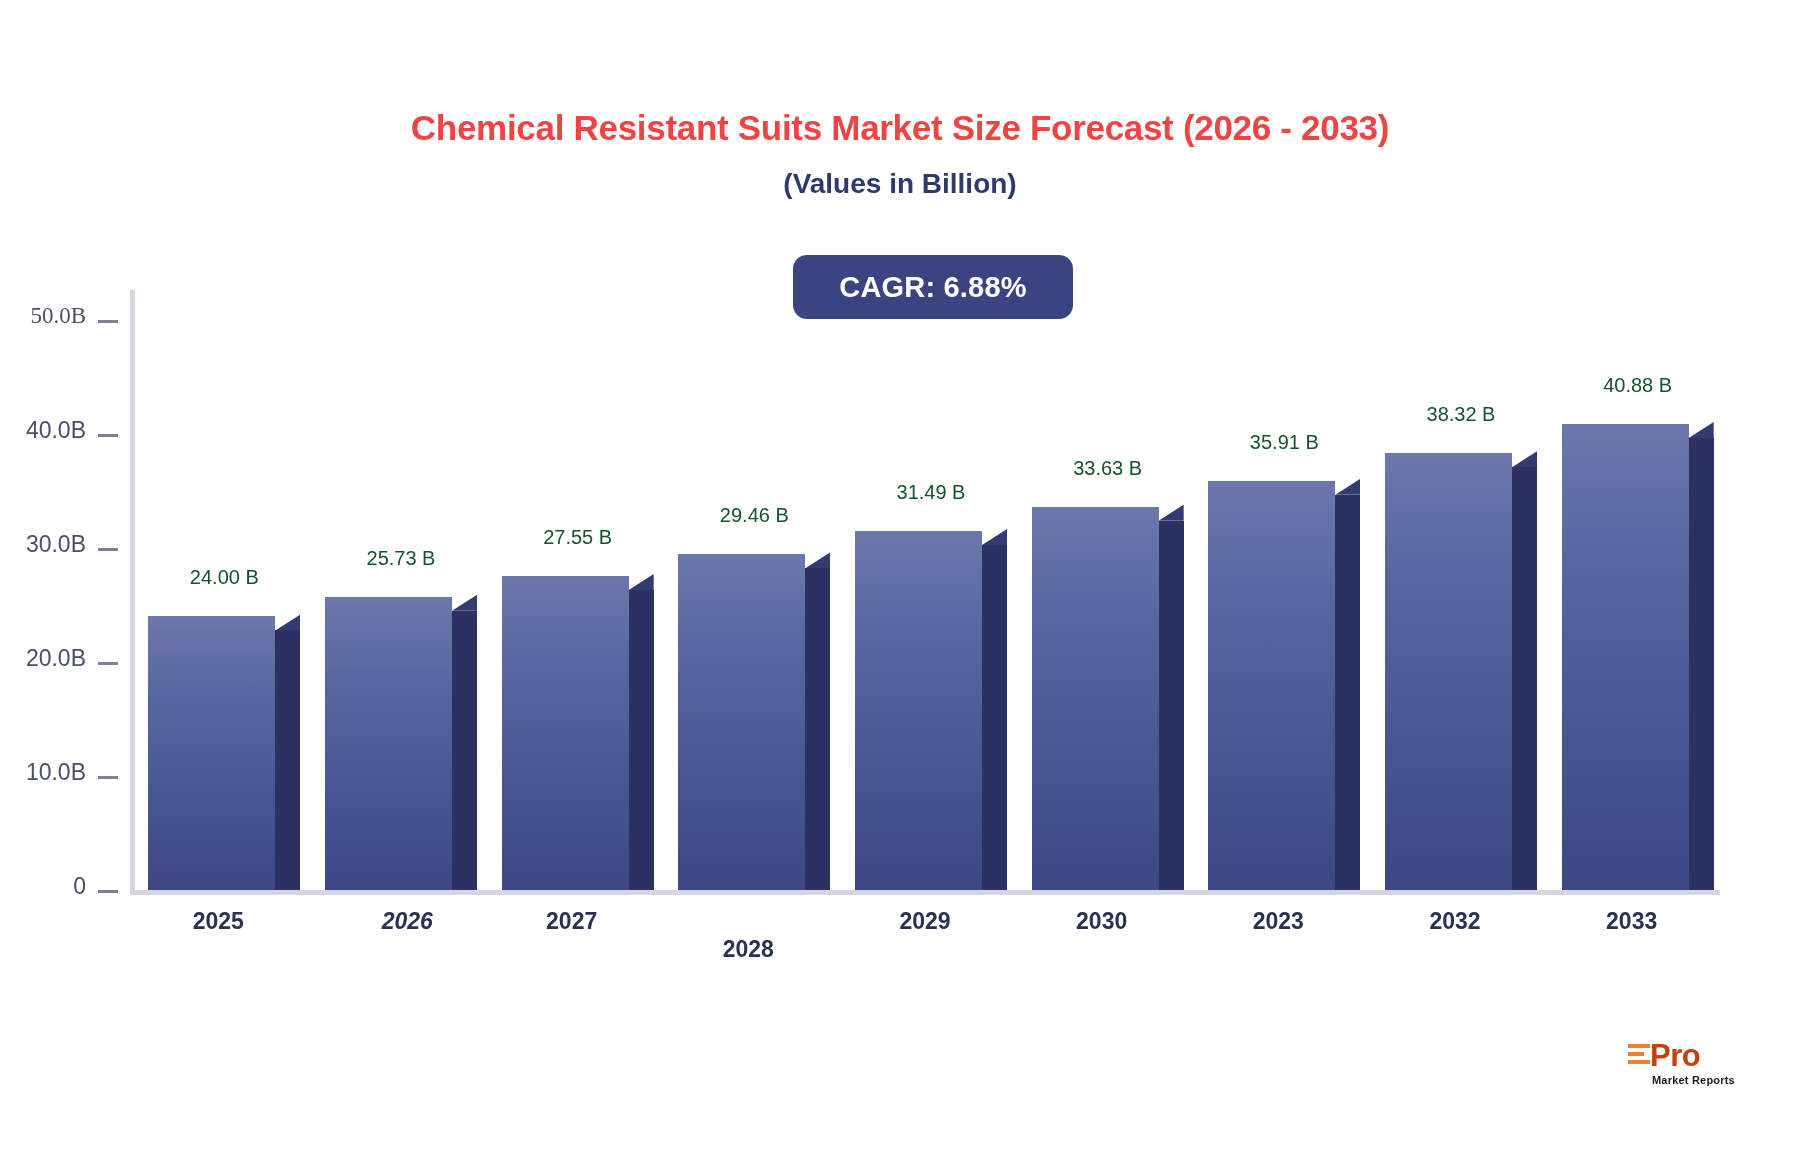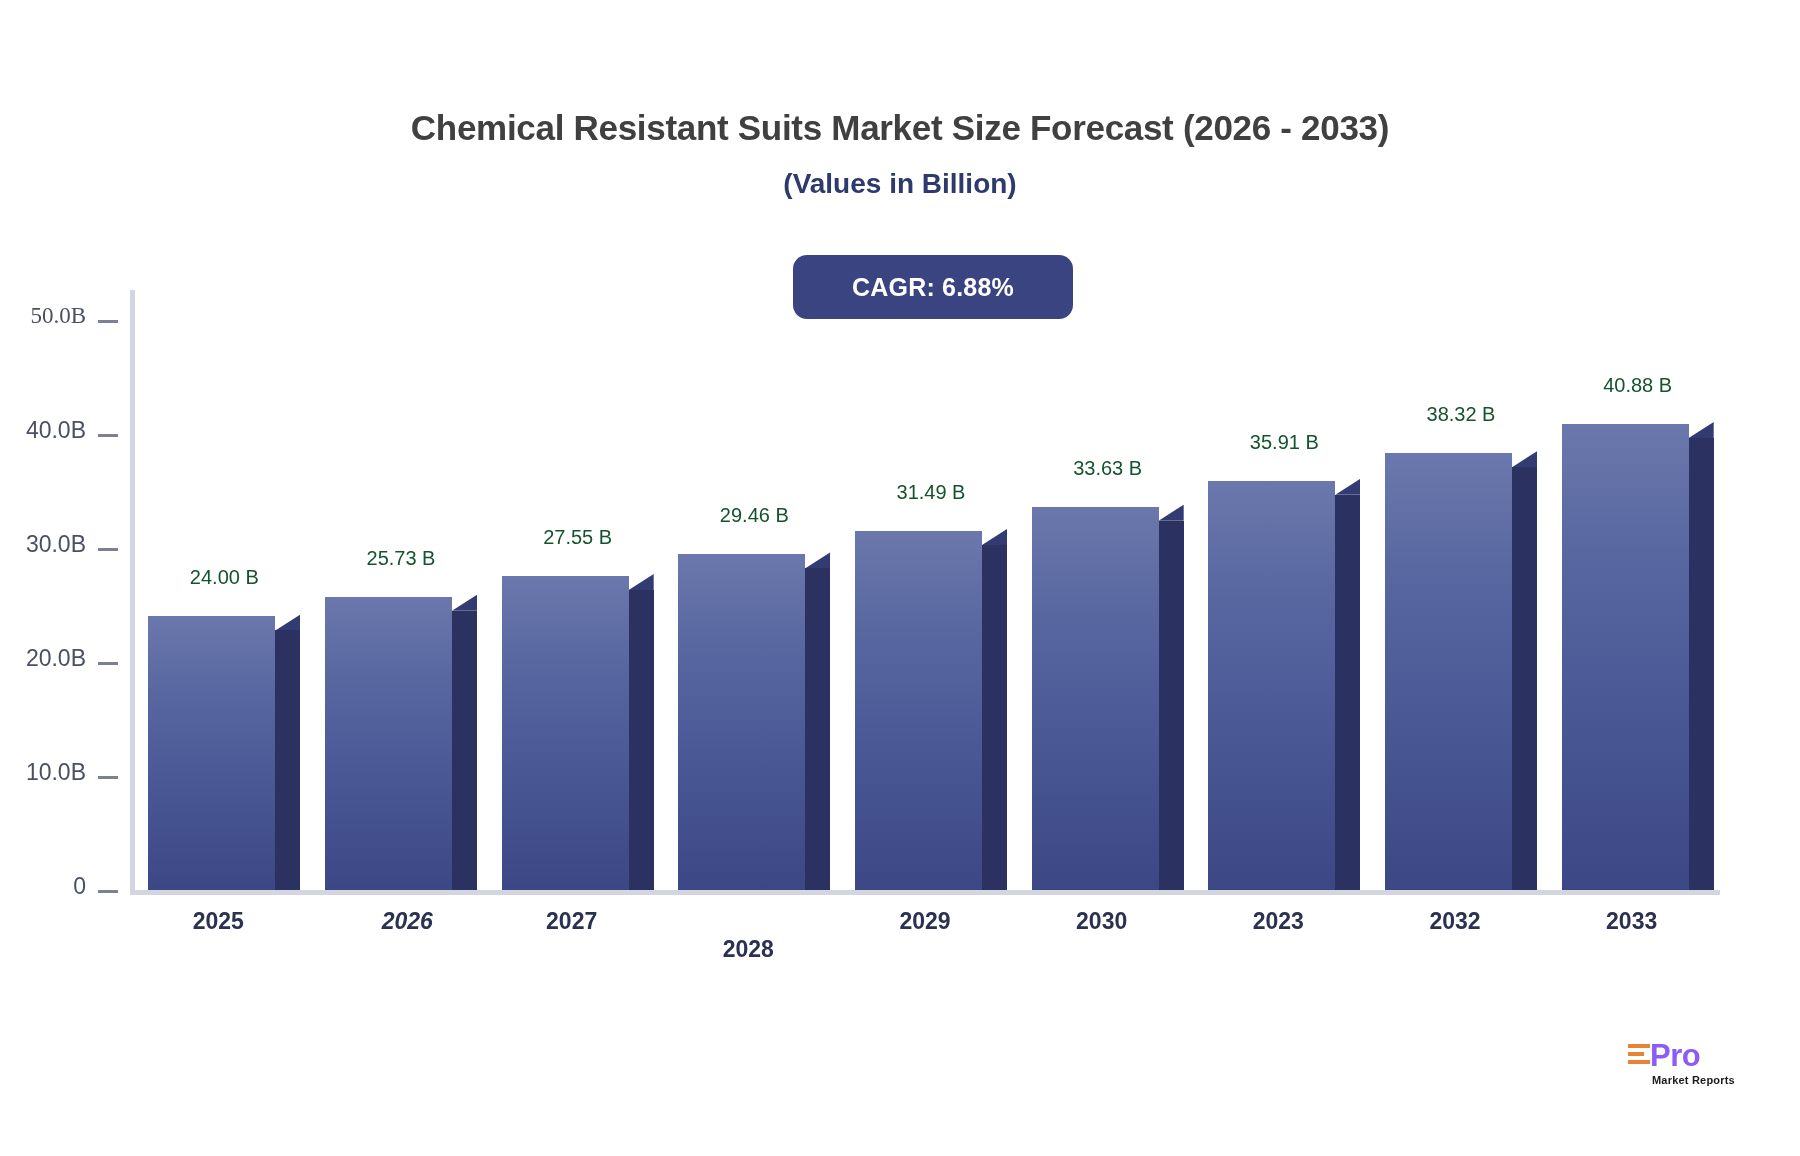--- a/index.html
+++ b/index.html
@@ -24,21 +24,21 @@
   }
 
   
   .chart-title {
     position: absolute;
     left: 0; top: 108px;
     width: 1800px;
     text-align: center;
     font-size: 35px;
     font-weight: bold;
-    color: #404040;
+    color: #ef4444;
     letter-spacing: -0.3px;
     white-space: nowrap;
   }
   .chart-subtitle {
     position: absolute;
     left: 0; top: 168px;
     width: 1800px;
     text-align: center;
     font-size: 28px;
     font-weight: bold;
@@ -49,21 +49,21 @@
   
   .cagr-badge {
     position: absolute;
     left: 793px;
     top: 255px;
     width: 280px;
     height: 64px;
     border-radius: 14px;
     background: #394480;
     color: #ffffff;
-    font-size: 25px;
+    font-size: 29px;
     font-weight: bold;
     display: flex;
     align-items: center;
     justify-content: center;
     letter-spacing: 0.2px;
     white-space: nowrap;
   }
 
   
   #plot {
@@ -183,21 +183,21 @@
   }
   .logo-mark i:nth-child(1) { top: 2px;  width: 22px; }
   .logo-mark i:nth-child(2) { top: 10px; width: 16px; }
   .logo-mark i:nth-child(3) { top: 18px; width: 22px; }
   .logo-pro {
     position: absolute;
     left: 22px;
     top: 0px;
     font-size: 31px;
     font-weight: bold;
-    color: #8b5cf6;
+    color: #c2410c;
     letter-spacing: -0.5px;
   }
   .logo-sub {
     position: absolute;
     left: 24px;
     top: 36px;
     font-size: 11px;
     font-weight: bold;
     color: #1b1b1b;
     letter-spacing: 0.2px;

